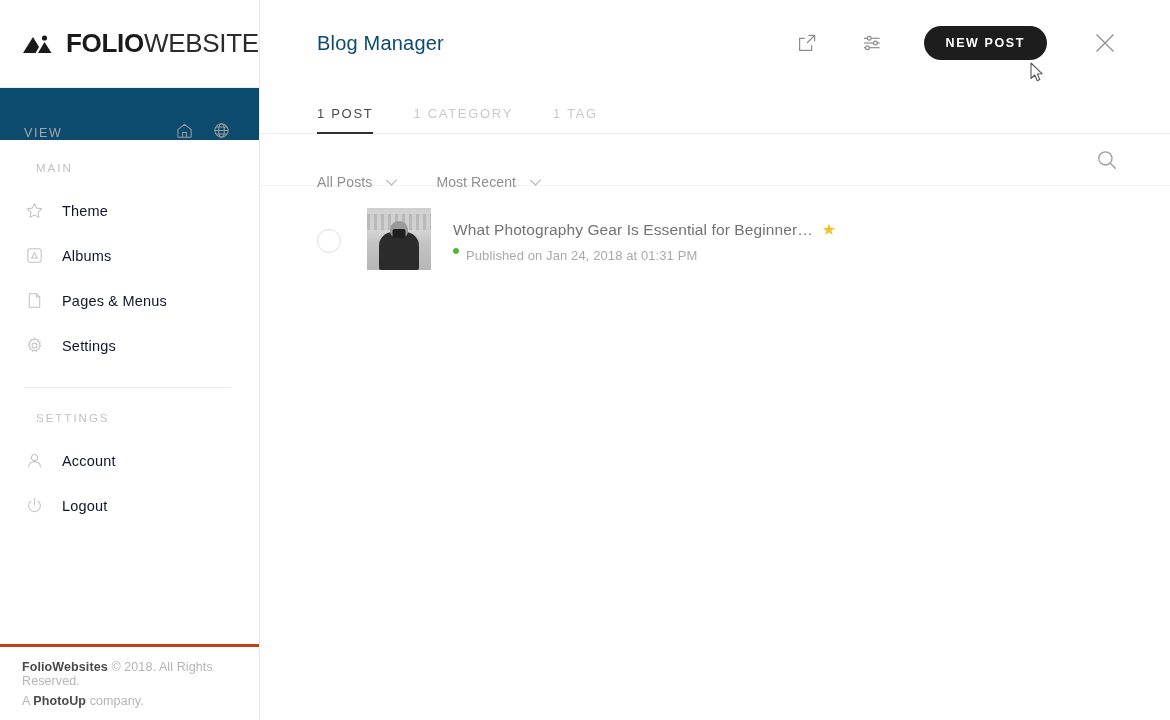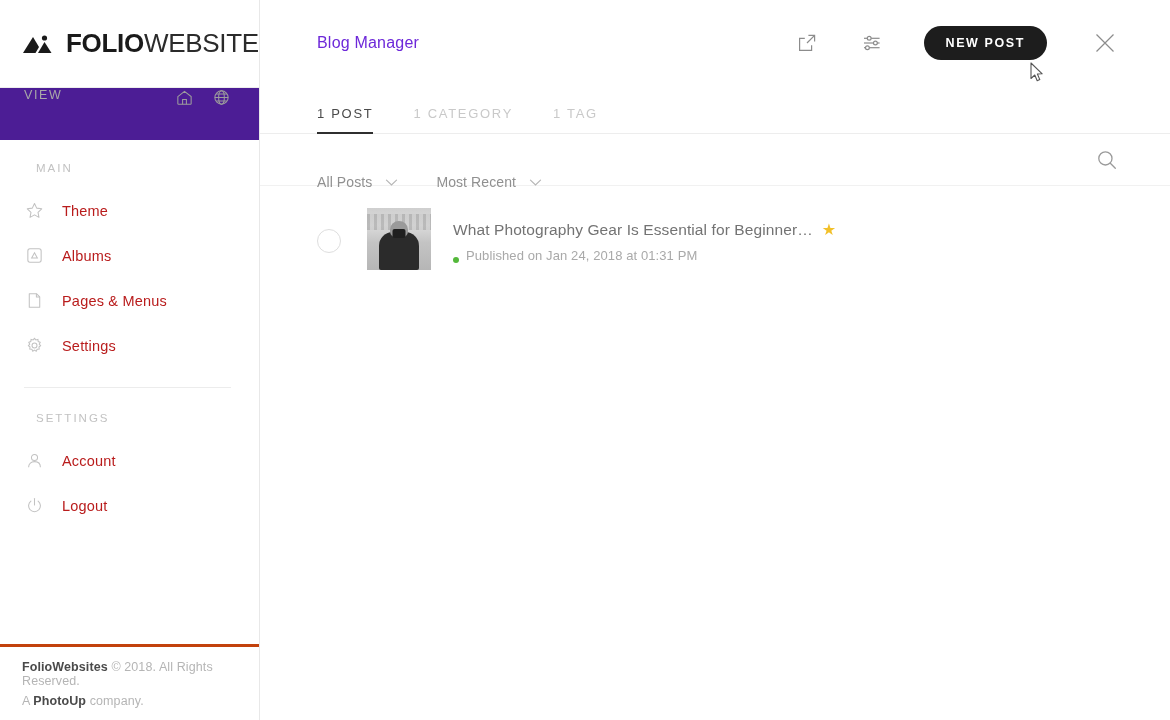--- a/index.html
+++ b/index.html
@@ -26,42 +26,42 @@
   }
   .brand-mark { width: 34px; height: 22px; flex: 0 0 auto; }
   .brand-text {
     font-size: 26px; letter-spacing: -0.3px; color: #1a1a1a;
     white-space: nowrap;
   }
   .brand-text .b { font-weight: bold; }
   .brand-text .l { font-weight: 400; color: #2b2b2b; }
 
   .viewbar {
-    height: 52px; background: #4c1d95;
-    display: flex; align-items: flex-start; justify-content: space-between;
+    height: 52px; background: #0c4a6e;
+    display: flex; align-items: flex-end; justify-content: space-between;
     padding: 0 28px 0 24px;
   }
   .viewbar-label {
     color: #a8a8a8; font-size: 12.5px; letter-spacing: 1.6px;
   }
   .viewbar-icons { display: flex; align-items: center; gap: 18px; }
   .viewbar-icons svg { display: block; }
 
   .nav { flex: 1 1 auto; padding-top: 22px; position: relative; }
   .section-label {
     font-size: 11.5px; letter-spacing: 2px; color: #c2c2c2;
     padding-left: 36px; margin-bottom: 14px; text-transform: uppercase;
   }
   .nav-item {
     height: 45px; display: flex; align-items: center;
     padding-left: 24px; gap: 17px; position: relative;
     cursor: pointer;
   }
   .nav-item .ico { width: 21px; height: 21px; display: flex; align-items: center; justify-content: center; }
-  .nav-item .lbl { font-size: 14.5px; color: #b91c1c; letter-spacing: .2px; }
+  .nav-item .lbl { font-size: 14.5px; color: #0f172a; letter-spacing: .2px; }
   .nav-item.active::before {
     content: ""; position: absolute; left: 0; top: 0; bottom: 0;
     width: 3px; background: #3b86d8;
   }
   .divider {
     height: 1px; background: #ececec;
     margin: 19px 28px 0 24px;
   }
   .settings-block { margin-top: 24px; }
 
@@ -73,21 +73,21 @@
   .footer-line { font-size: 12.5px; color: #b5b5b5; letter-spacing: .1px; }
   .footer-line strong { color: #4a4a4a; font-weight: bold; }
 
   
   #main { flex: 1 1 auto; position: relative; background: #fff; }
 
   .topbar {
     height: 86px; display: flex; align-items: center;
     padding: 0 50px 0 57px; justify-content: space-between;
   }
-  .page-title { font-size: 16px; color: #6d28d9; font-weight: 400; letter-spacing: .2px; }
+  .page-title { font-size: 20px; color: #0c4a6e; font-weight: 400; letter-spacing: .2px; }
   .top-actions { display: flex; align-items: center; gap: 39px; }
   .icon-btn { width: 26px; height: 26px; display: flex; align-items: center; justify-content: center; cursor: pointer; background: none; border: none; }
   .new-post-btn {
     background: #1d1d1d; color: #ffffff; border: none;
     border-radius: 19px; height: 34px; padding: 0 22px;
     font-size: 12.5px; letter-spacing: 1.6px; cursor: pointer;
     font-family: "Liberation Sans", sans-serif; font-weight: bold;
   }
   .close-btn { width: 30px; height: 30px; display: flex; align-items: center; justify-content: center; cursor: pointer; background: none; border: none; margin-left: 4px; }
 
@@ -143,21 +143,21 @@
   }
   .post-thumb .trees {
     position: absolute; left: 0; right: 0; top: 6px; height: 16px;
     background: repeating-linear-gradient(90deg,#9e9e9e 0 3px,#c9c9c9 3px 7px);
     opacity: .55;
   }
   .post-body { margin-left: 22px; padding-top: 13px; }
   .post-title-row { display: flex; align-items: center; gap: 9px; }
   .post-title { font-size: 15.5px; color: #737373; letter-spacing: .1px; cursor: pointer; }
   .star { color: #f2c029; font-size: 16px; line-height: 1; }
-  .post-meta { display: flex; align-items: flex-end; gap: 7px; margin-top: 9px; }
+  .post-meta { display: flex; align-items: flex-start; gap: 7px; margin-top: 9px; }
   .dot { width: 6px; height: 6px; border-radius: 50%; background: #53b83a; }
   .post-status { font-size: 13px; color: #a9a9a9; letter-spacing: .1px; }
 
   
   #cursor { position: absolute; left: 1030px; top: 62px; width: 16px; height: 22px; pointer-events: none; }
 </style>
 </head>
 <body>
 
 <div id="app">

